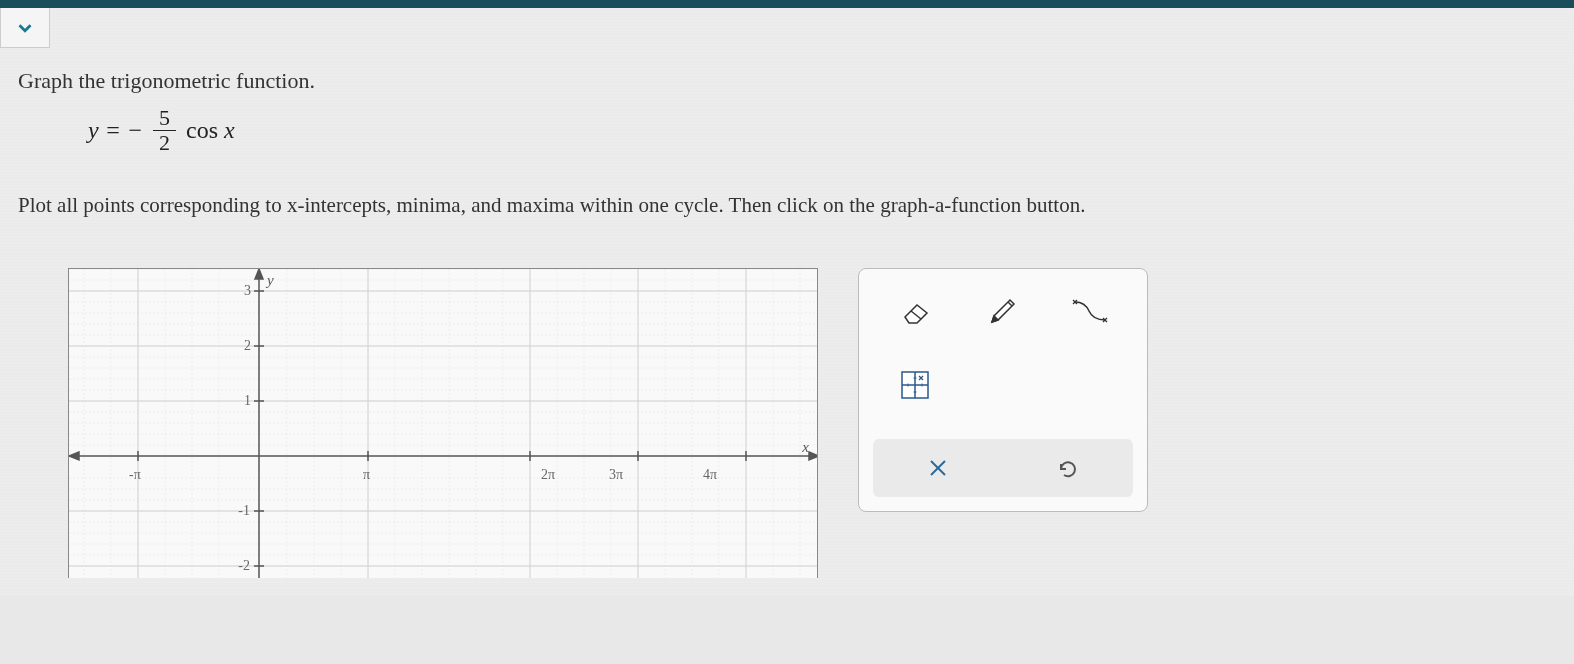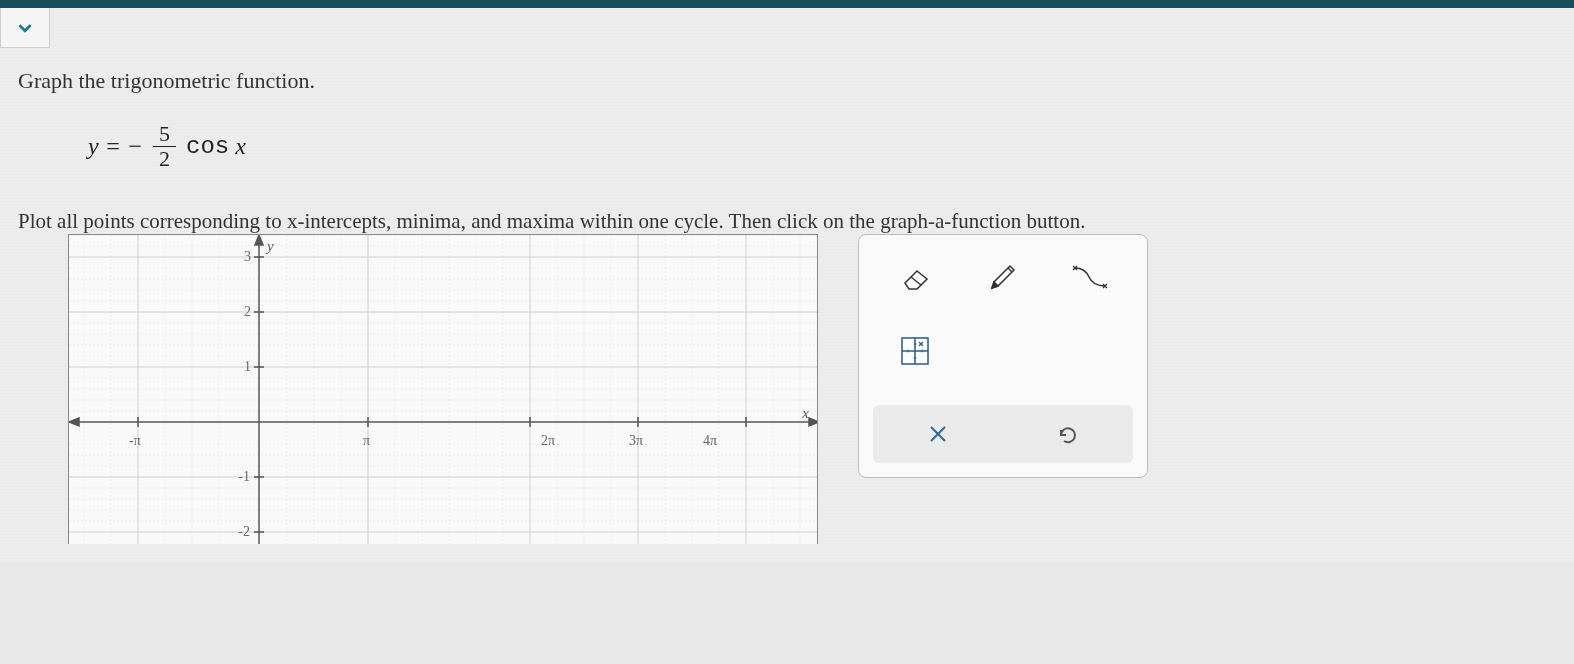--- a/index.html
+++ b/index.html
@@ -31,21 +31,21 @@
       cursor: pointer;
     }
     .content {
       padding: 60px 18px 18px 18px;
       background: rgba(245,245,245,0.3);
       background-image: repeating-linear-gradient(0deg, rgba(200,200,200,0.05) 0px, rgba(200,200,200,0.05) 1px, transparent 1px, transparent 3px);
     }
     .instruction {
       font-size: 22px;
       color: #333;
-      margin-bottom: 28px;
+      margin-bottom: 12px;
     }
     .equation {
       font-size: 24px;
       font-style: italic;
       color: #222;
       margin-left: 70px;
       margin-bottom: 38px;
       display: flex;
       align-items: center;
       gap: 6px;
@@ -62,20 +62,21 @@
     .fraction .num {
       border-bottom: 1.5px solid #222;
       padding: 0 6px;
     }
     .fraction .den {
       padding: 0 6px;
     }
     .instruction2 {
       font-size: 21px;
       color: #333;
+      margin-bottom: 50px;
     }
     .graph-area {
       display: flex;
       align-items: flex-start;
       gap: 40px;
       margin-left: 50px;
     }
     .graph-container {
       width: 750px;
       height: 310px;
@@ -164,21 +165,21 @@
   <div class="instruction">Graph the trigonometric function.</div>
 
   <div class="equation">
     <span>y</span>
     <span>=</span>
     <span>−</span>
     <span class="fraction">
       <span class="num">5</span>
       <span class="den">2</span>
     </span>
-    <span style="font-style:normal;font-family:Liberation Mono, monospace;">cos</span>
+    <span style="font-style:normal;">cos</span>
     <span>x</span>
   </div>
 
   <div class="instruction2">Plot all points corresponding to x-intercepts, minima, and maxima within one cycle. Then click on the graph-a-function button.</div>
 
   <div class="graph-area">
     <div class="graph-container">
       <svg width="750" height="310" style="position:absolute;top:0;left:0;">
 
         <g stroke="#e0e0e0" stroke-width="0.5" stroke-dasharray="2,2">
@@ -272,21 +273,21 @@
           <line x1="185" y1="242" x2="195" y2="242"></line>
           <line x1="185" y1="297" x2="195" y2="297"></line>
         </g>
       </svg>
       <span class="axis-label-y">y</span>
       <span class="axis-label-x">x</span>
 
       <span class="x-tick-label" style="left:60px;">-π</span>
       <span class="x-tick-label" style="left:294px;">π</span>
       <span class="x-tick-label" style="left:472px;">2π</span>
-      <span class="x-tick-label" style="left:560px;">3π</span>
+      <span class="x-tick-label" style="left:540px;">3π</span>
       <span class="x-tick-label" style="left:634px;">4π</span>
 
       <span class="y-tick-label" style="top:14px;">3</span>
       <span class="y-tick-label" style="top:69px;">2</span>
       <span class="y-tick-label" style="top:124px;">1</span>
       <span class="y-tick-label" style="top:234px; left:163px; width:18px;">-1</span>
       <span class="y-tick-label" style="top:289px; left:163px; width:18px;">-2</span>
     </div>
 
     <div class="tool-panel">

